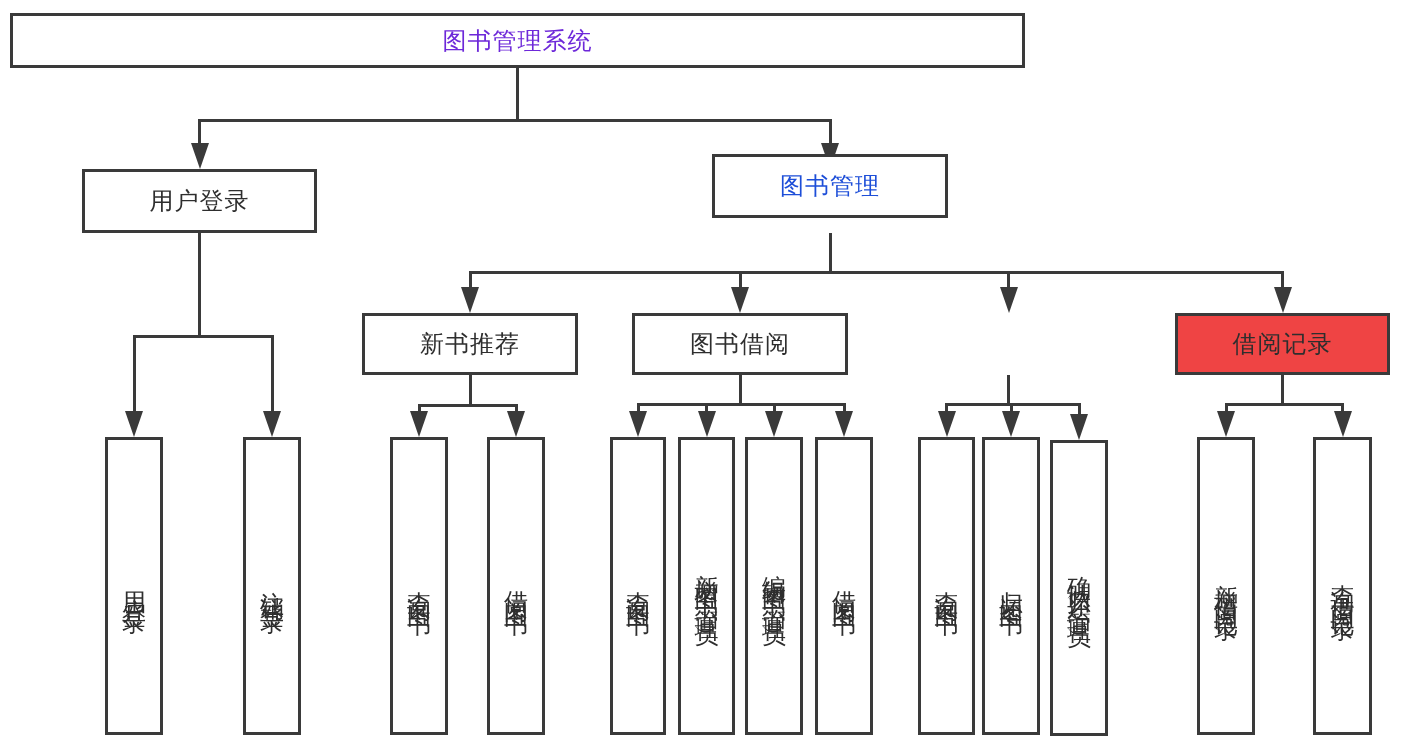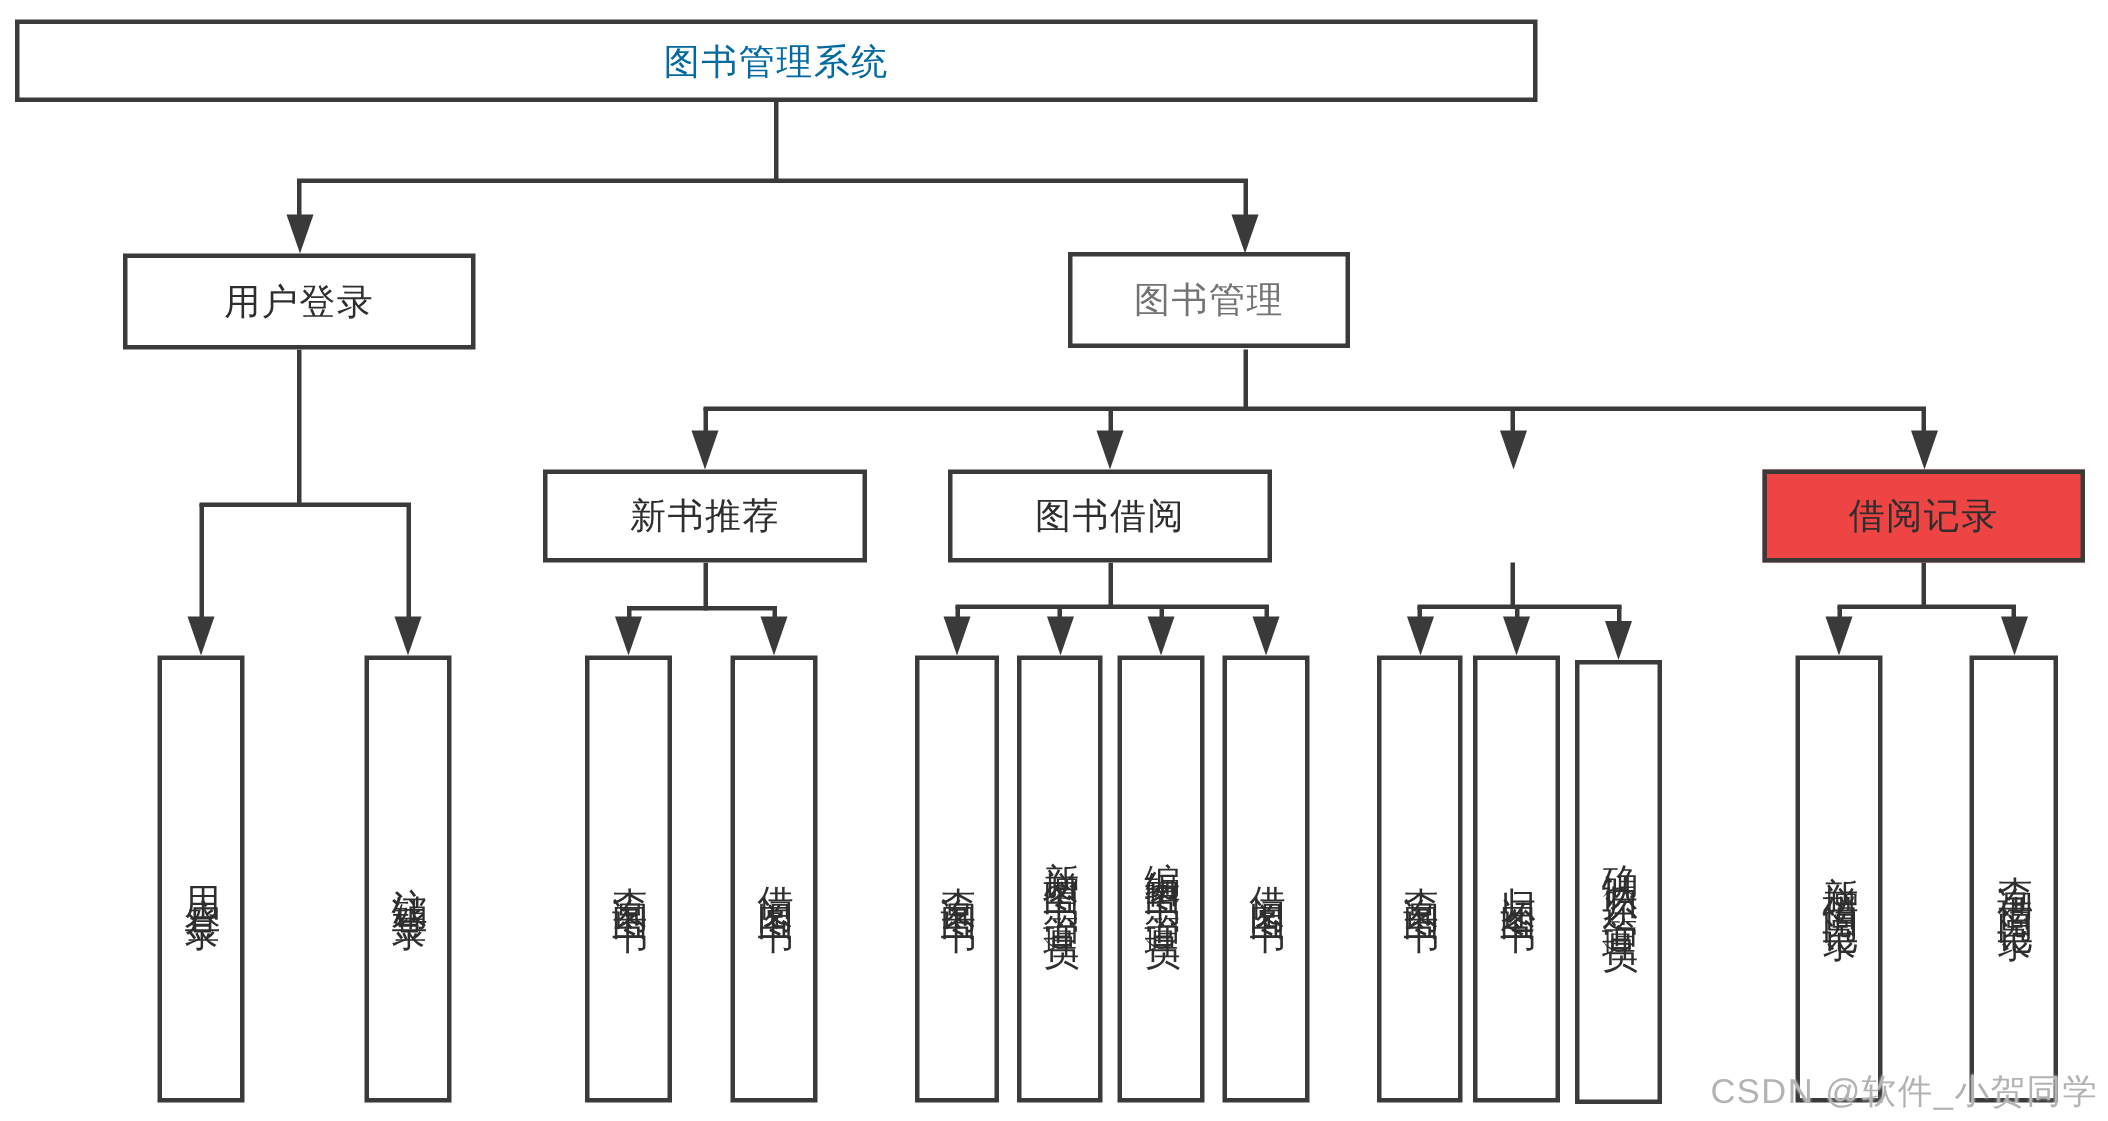--- a/index.html
+++ b/index.html
@@ -61,28 +61,27 @@
     letter-spacing: 1px;
     z-index: 10;
     text-shadow: 0 0 2px #ffffff;
     white-space: nowrap;
   }
 </style>
 </head>
 <body>
 
 <div id="canvas">
-  <div class="watermark">CSDN @软件_小贺同学</div>
-<div class="box" style="left: 10px; top: 13px; width: 1015px; height: 55px; color: #0369a1; background: rgb(255, 255, 255);">
+<div class="box" style="left: 10px; top: 13px; width: 1015px; height: 55px; color: #6d28d9; background: rgb(255, 255, 255);">
       <span class="lbl">图书管理系统</span>
     </div>
     <div class="box" style="left: 82px; top: 169px; width: 235px; height: 64px; color: rgb(46, 46, 46); background: rgb(255, 255, 255);">
       <span class="lbl">用户登录</span>
     </div>
-    <div class="box" style="left: 712px; top: 168px; width: 188px; height: 64px; color: #737373; background: rgb(255, 255, 255);">
+    <div class="box" style="left: 712px; top: 154px; width: 236px; height: 64px; color: #1d4ed8; background: rgb(255, 255, 255);">
       <span class="lbl">图书管理</span>
     </div>
     <div class="box" style="left: 632px; top: 313px; width: 216px; height: 62px; color: rgb(46, 46, 46); background: rgb(255, 255, 255);">
       <span class="lbl">图书借阅</span>
     </div>
     <div class="box" style="left: 362px; top: 313px; width: 216px; height: 62px; color: rgb(46, 46, 46); background: rgb(255, 255, 255);">
       <span class="lbl">新书推荐</span>
     </div>
     <div class="box" style="left: 1175px; top: 313px; width: 215px; height: 62px; color: rgb(46, 46, 46); background: #ef4444;">
       <span class="lbl">借阅记录</span>

